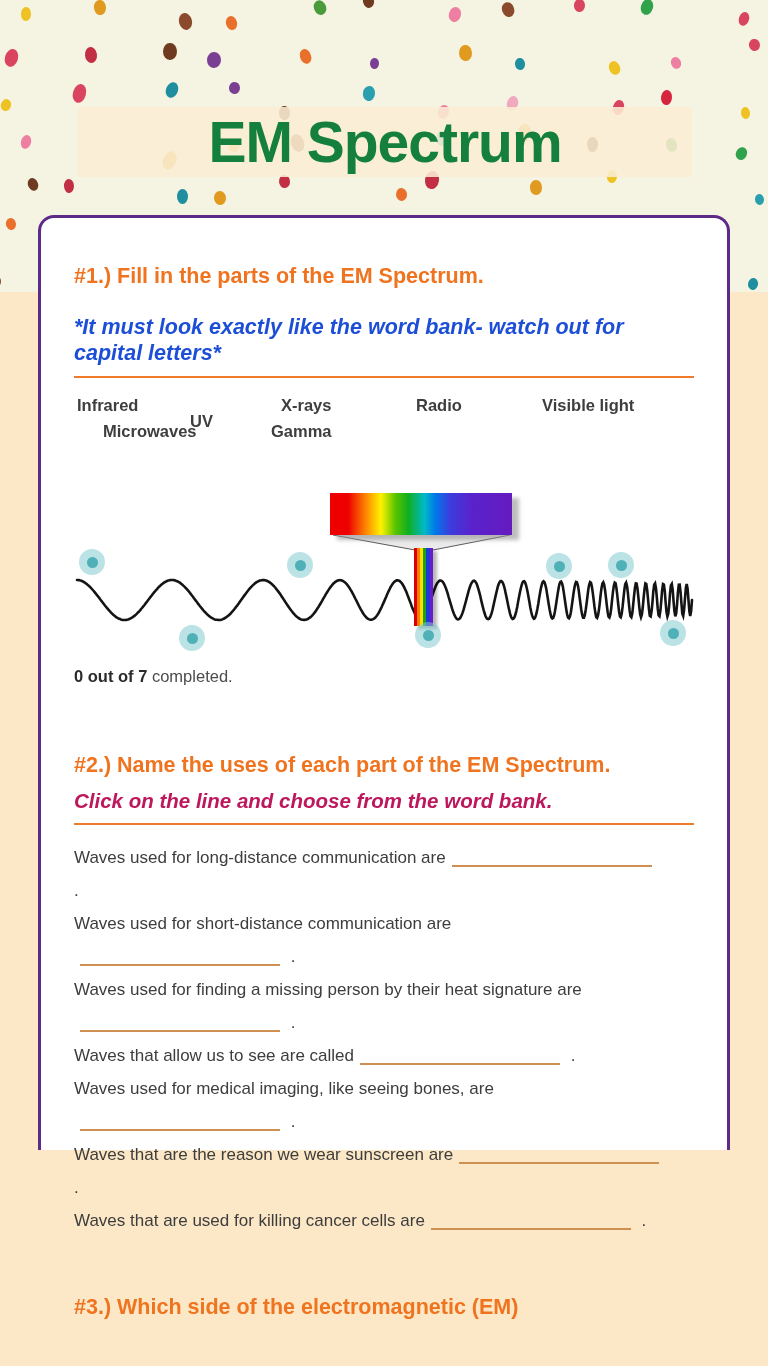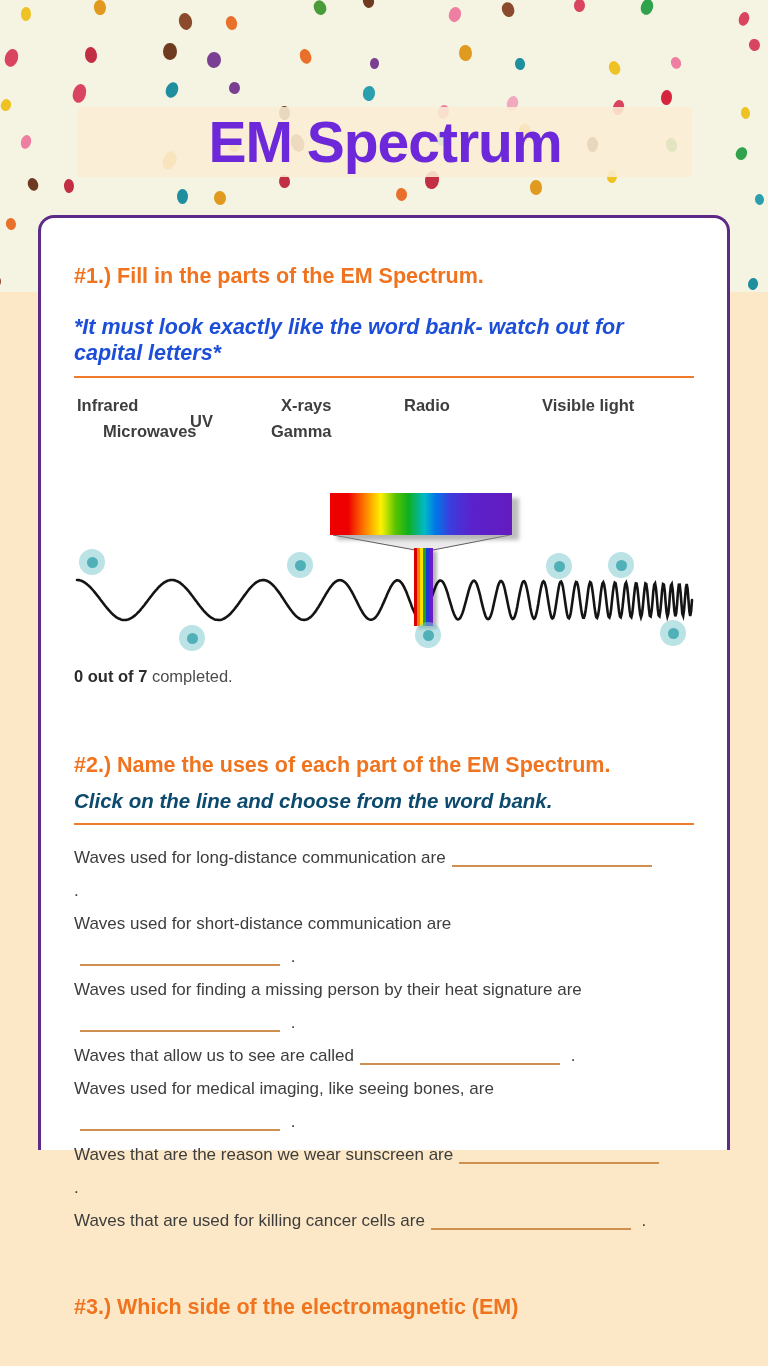--- a/index.html
+++ b/index.html
@@ -15,21 +15,21 @@
   .dot{position:absolute;border-radius:50%;}
 
   
   .banner{
     position:absolute;left:78px;top:107px;width:614px;height:70px;
     background:rgba(250,238,212,0.88);
     display:flex;align-items:center;justify-content:center;
   }
   .banner h1{
     margin:0;font-size:57px;font-weight:700;letter-spacing:-1px;
-    color:#6d28d9;line-height:1;text-align:right;
+    color:#15803d;line-height:1;text-align:right;
   }
 
   
   .card{
     position:absolute;left:38px;top:215px;width:692px;height:935px;
     box-sizing:border-box;background:#ffffff;
     border:3px solid #5b2b87;border-bottom:none;
     border-radius:16px 16px 0 0;
     padding:45px 33px 0 33px;
   }
@@ -38,21 +38,21 @@
   .note{
     color:#1d4ed8;font-size:21.5px;font-weight:700;font-style:italic;
     line-height:26px;margin:24px 0 0 0;max-width:560px;
   }
   .hr{height:0;border-top:2px solid #ef7c2a;margin-top:10px;}
 
   
   .wordbank{position:relative;height:54px;margin-top:14px;font-size:16.5px;color:#3e3e3e;}
   .wb{position:absolute;white-space:nowrap;cursor:pointer;font-weight:bold;}
   .wb1{left:3px;top:4px;}   .wb2{left:116px;top:20px;}  .wb3{left:207px;top:4px;}
-  .wb4{left:330px;top:4px;} .wb5{left:468px;top:4px;}
+  .wb4{left:342px;top:4px;} .wb5{left:468px;top:4px;}
   .wb6{left:29px;top:30px;} .wb7{left:197px;top:30px;}
 
   
   .illustration{position:relative;width:623px;height:200px;margin-top:12px;}
   .illustration svg{position:absolute;left:0;top:0;}
   .bar{
     position:absolute;left:256px;top:35px;width:182px;height:42px;
     background:linear-gradient(90deg,
       #ef0000 0%,#ef0000 10%,#ff8a00 20%,#fff200 28%,#58c300 36%,
       #0faf1f 43%,#00b9c9 52%,#0077e8 58%,#3c3cdc 66%,#5a22cc 78%,#641bbe 100%);
@@ -73,21 +73,21 @@
   }
   .hs1{left:5px;top:91px;}   .hs2{left:213px;top:94px;} .hs3{left:472px;top:95px;}
   .hs4{left:534px;top:94px;} .hs5{left:105px;top:167px;}.hs6{left:341px;top:164px;}
   .hs7{left:586px;top:162px;}
 
   .progress{margin:9px 0 0 0;font-size:16.5px;color:#4c4c4c;}
   .progress b{color:#2b2b2b;}
 
   .q2h{margin-top:66px;max-width:555px;}
   .instruction{
-    color:#0c4a6e;font-style:italic;font-weight:700;font-size:20.5px;
+    color:#be185d;font-style:italic;font-weight:700;font-size:20.5px;
     line-height:24px;margin:10px 0 2px 0;
   }
 
   .fill-list{margin-top:16px;}
   .fi{margin:0;font-size:17px;line-height:33px;color:#3d3d3d;}
   .blank{
     display:inline-block;width:200px;height:20px;vertical-align:-4px;
     border-bottom:2px solid #cd9050;margin:0 6px;cursor:pointer;
   }
   .nl{display:block;height:0;line-height:0;}

